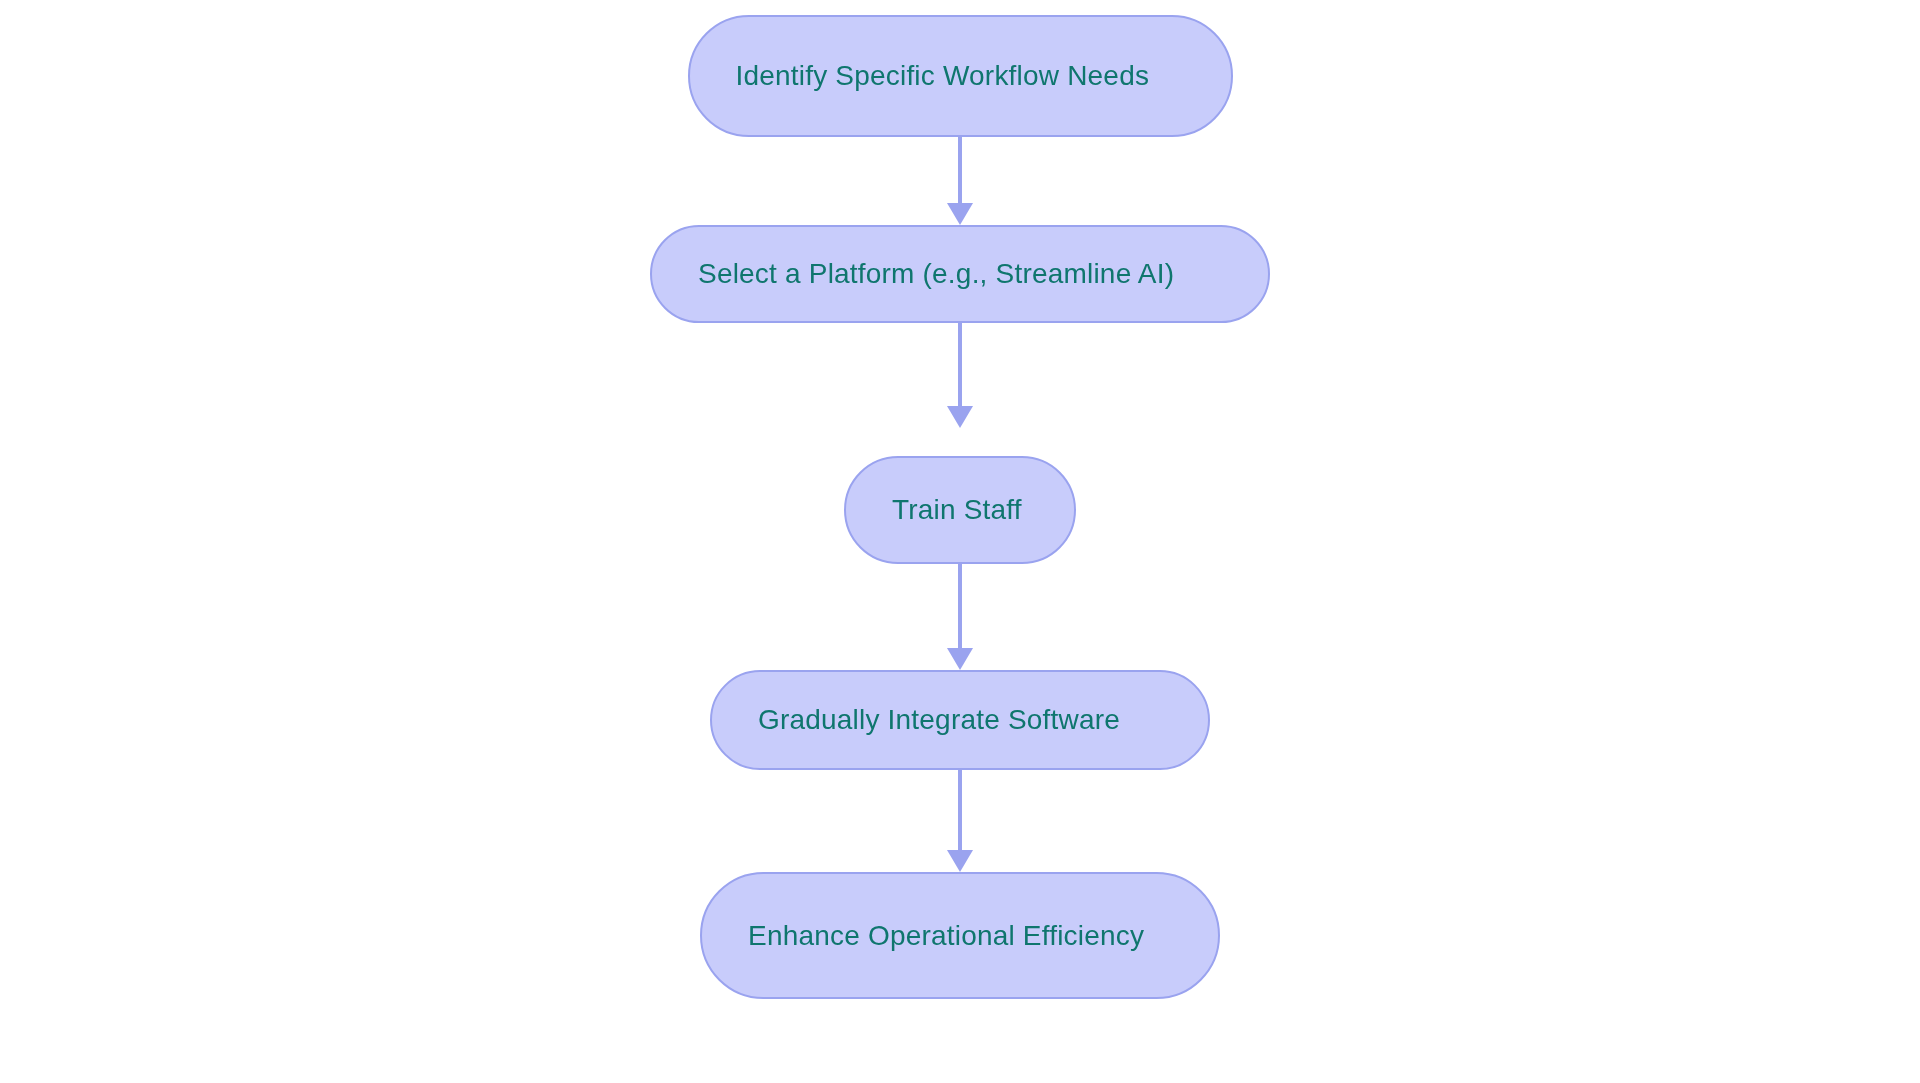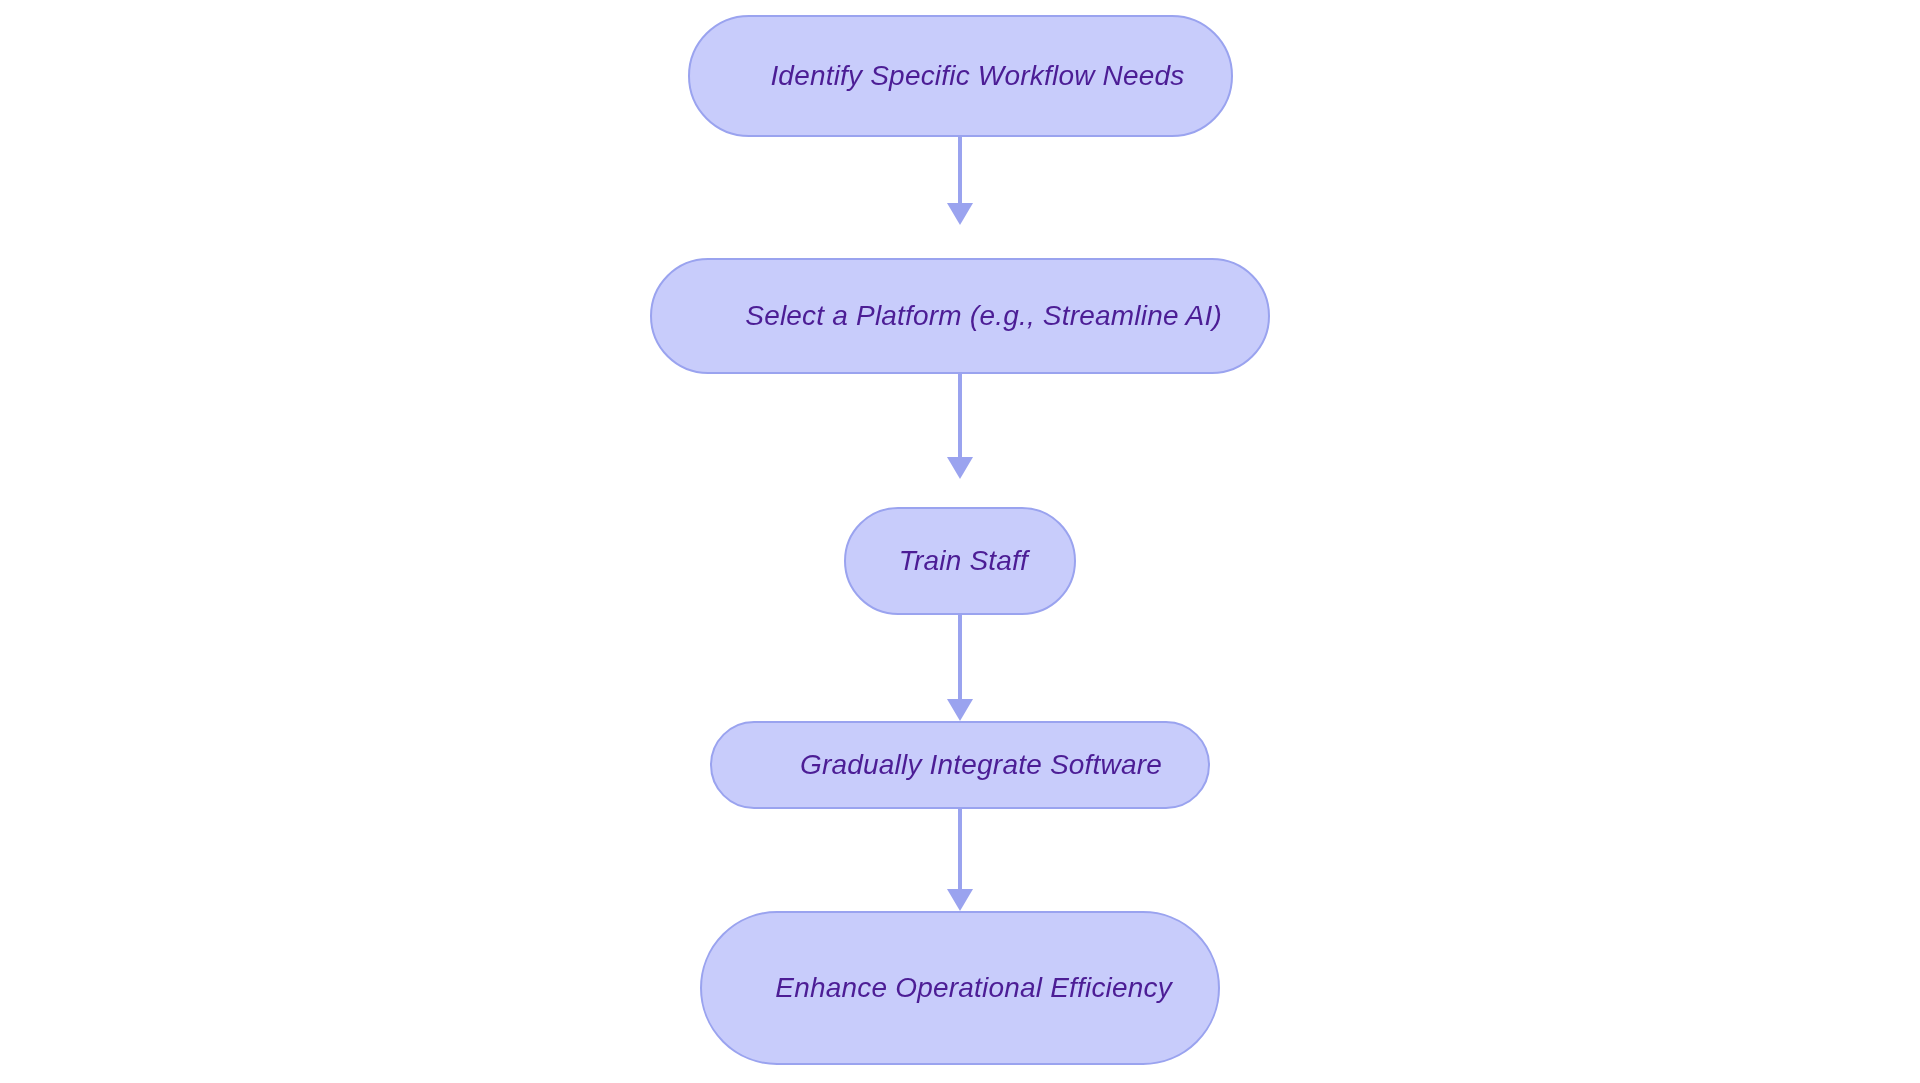--- a/index.html
+++ b/index.html
@@ -31,44 +31,43 @@
     flex-direction: column;
     align-items: center;
     justify-content: flex-start;
   }
 
   .node {
     box-sizing: border-box;
     background: #c8ccfb;
     border: 2px solid #9aa3ef;
     border-radius: 9999px;
-    color: #4c1d95;
+    color: #0f766e;
     font-family: "Liberation Sans", sans-serif;
     font-size: 28px;
     line-height: 1;
     letter-spacing: 0.2px;
     display: flex;
     align-items: center;
-    justify-content: flex-end;
+    justify-content: flex-start;
     white-space: nowrap;
     text-align: center;
     padding: 0 46px;
-    font-style: italic;
   }
 
   .node-label {
     display: block;
   }
 
   
   .node-n1 { width: 545px; height: 122px; }
-  .node-n2 { width: 620px; height: 116px; margin-top: 33px; }
+  .node-n2 { width: 620px; height: 98px; }
   .node-n3 { width: 232px; height: 108px; margin-top: 28px; }
-  .node-n4 { width: 500px; height: 88px; }
-  .node-n5 { width: 520px; height: 154px; }
+  .node-n4 { width: 500px; height: 100px; }
+  .node-n5 { width: 520px; height: 127px; }
 
   
   .connector {
     position: relative;
     width: 26px;
     display: flex;
     flex-direction: column;
     align-items: center;
     justify-content: flex-start;
   }

